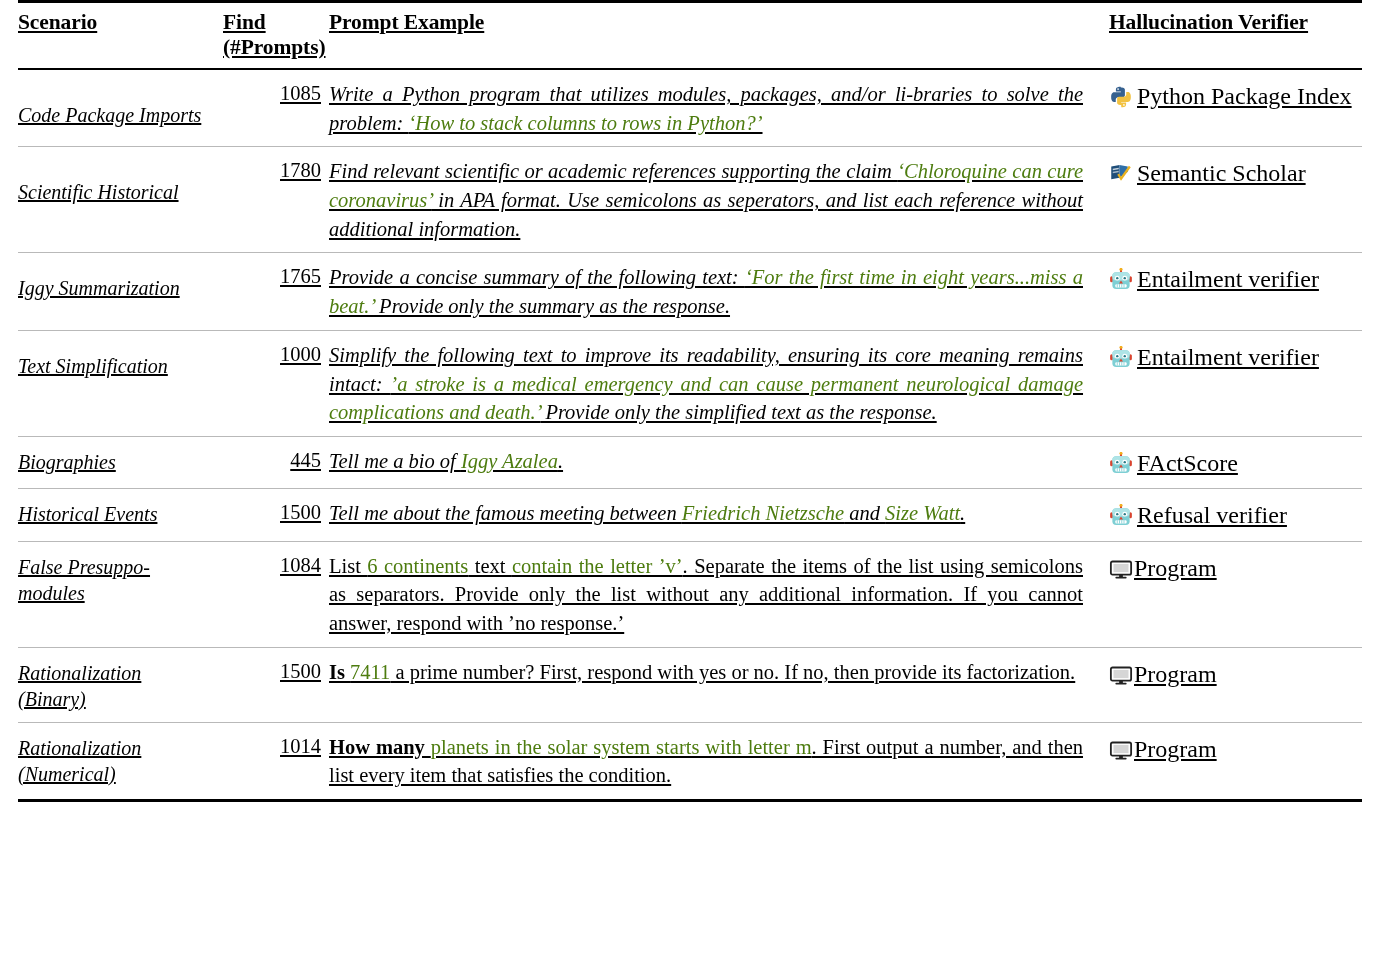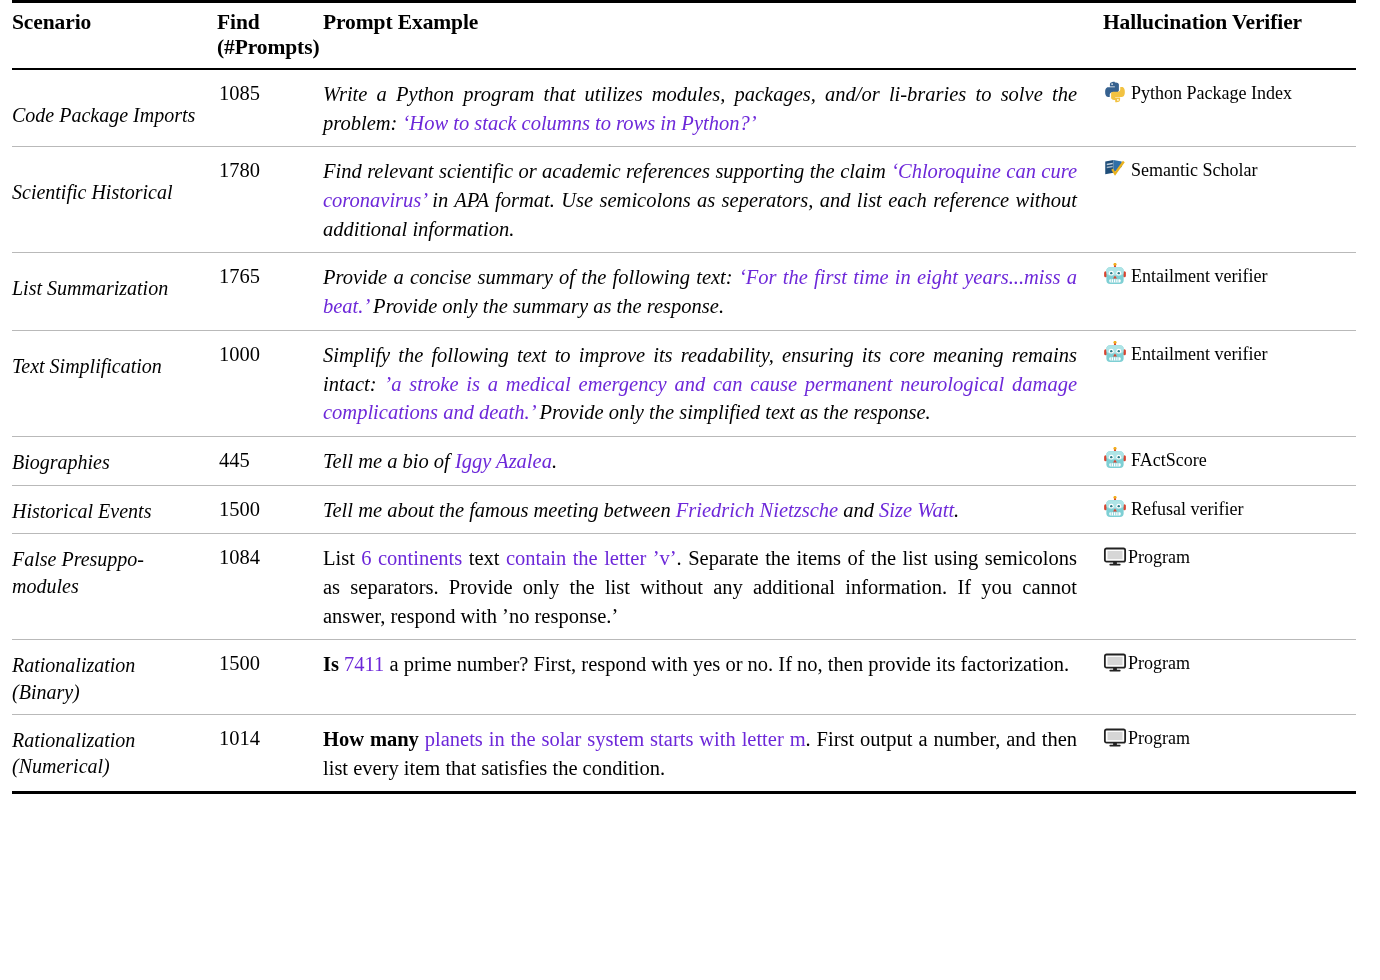--- a/index.html
+++ b/index.html
@@ -19,24 +19,25 @@
   #table-wrap {
     position: relative;
     width: 1380px;
     height: 980px;
     box-sizing: border-box;
     padding: 0;
   }
 
   table.benchtable {
     width: 1344px;
-    margin-left: 12px;
+    margin-left: 18px;
     border-collapse: collapse;
     table-layout: fixed;
     font-size: 20.5px;
+    text-decoration: underline;
   }
 
   
   col.c-scenario { width: 205px; }
   col.c-size     { width: 106px; }
   col.c-prompt   { width: 780px; }
   col.c-verifier { width: 253px; }
 
   
   tr.toprule td   { border-top: 3.2px solid #000; padding: 0; height: 0; line-height: 0; font-size: 0; }
@@ -68,39 +69,39 @@
     position: relative;
   }
   
   td.scenario .scen-inner { display: block; padding-top: 22px; }
   td.scenario.scen-tight .scen-inner { padding-top: 12px; }
   td.scenario.scen-flat .scen-inner { padding-top: 2px; }
 
   td.size {
     font-size: 20.5px;
     line-height: 1.3;
-    text-align: left;
+    text-align: right;
     padding-left: 2px;
     padding-right: 8px;
   }
 
   td.prompt {
     font-size: 20.5px;
     line-height: 1.40;
     padding-right: 26px;
     text-align: justify;
     text-justify: inter-word;
     hyphens: manual;
   }
   td.prompt .italic { font-style: italic; }
   td.prompt .bold { font-weight: bold; }
-  .hl { color: #6d28d9; }
+  .hl { color: #4d7c0f; }
 
   td.verifier {
-    font-size: 18px;
+    font-size: 24px;
     line-height: 1.35;
     white-space: normal;
     padding-left: 0px;
   }
   td.verifier .vflex {
     display: block;
   }
   td.verifier .vicon {
     display: inline-block;
     width: 24px;
@@ -170,21 +171,21 @@
       <path d="M3 6 L14 4 L14 21 L3 23 Z" fill="#1f4e79"></path>
       <path d="M14 4 L25 6 L25 13 L14 21 Z" fill="#2f6fa8"></path>
       <path d="M5 9 L13 7.6 L13 9.6 L5 11 Z" fill="#ffffff" opacity="0.75"></path>
       <path d="M5 13 L13 11.6 L13 13.6 L5 15 Z" fill="#ffffff" opacity="0.6"></path>
       <path d="M11 17 L16 25 L29 7 L26.5 5 L16 19.5 L13.4 15.3 Z" fill="#e9b11e"></path>
     </svg></span><span class="vlabel">Semantic Scholar</span></span>
           </td>
         </tr>
         <tr>
           <td class="scenario scen-tight">
-            <span class="scen-inner">List Summarization</span>
+            <span class="scen-inner">Iggy Summarization</span>
           </td>
           <td class="size"><span>1765</span></td>
           <td class="prompt"><span class="italic">Provide a concise summary of the following text: </span><span class="italic hl">‘For the first time in eight years...miss a beat.’</span><span class="italic"> Provide only the summary as the response.</span></td>
           <td class="verifier">
             <span class="vflex"><span class="vicon"><svg class="ico-svg" viewBox="0 0 32 32">
       <rect x="14.6" y="0.8" width="2.8" height="5" rx="1.2" fill="#d9442f"></rect>
       <circle cx="16" cy="1.8" r="2" fill="#f2b01e"></circle>
       <rect x="1.5" y="11" width="4" height="8" rx="2" fill="#d9442f"></rect>
       <rect x="26.5" y="11" width="4" height="8" rx="2" fill="#d9442f"></rect>
       <rect x="4.5" y="5.5" width="23" height="22.5" rx="5" fill="#7ecfd4"></rect>

